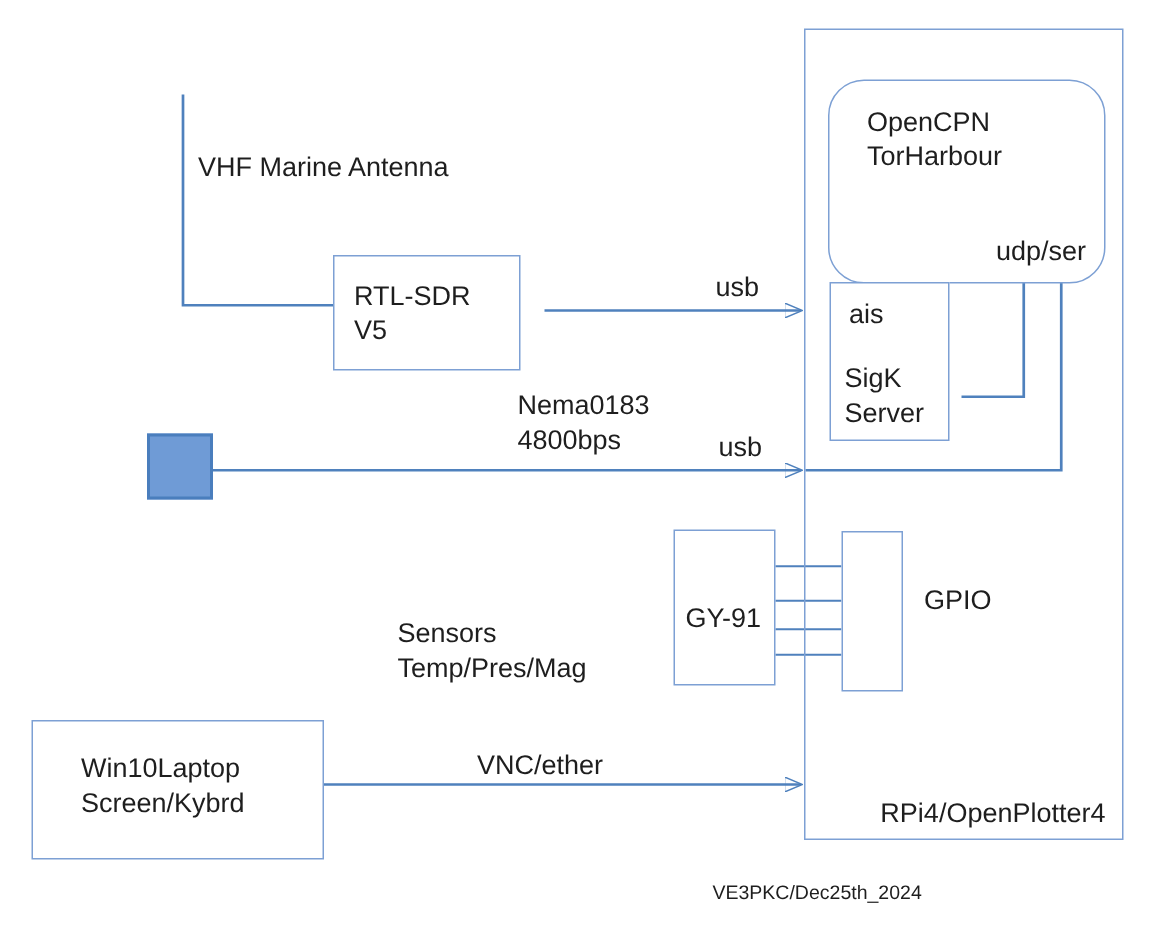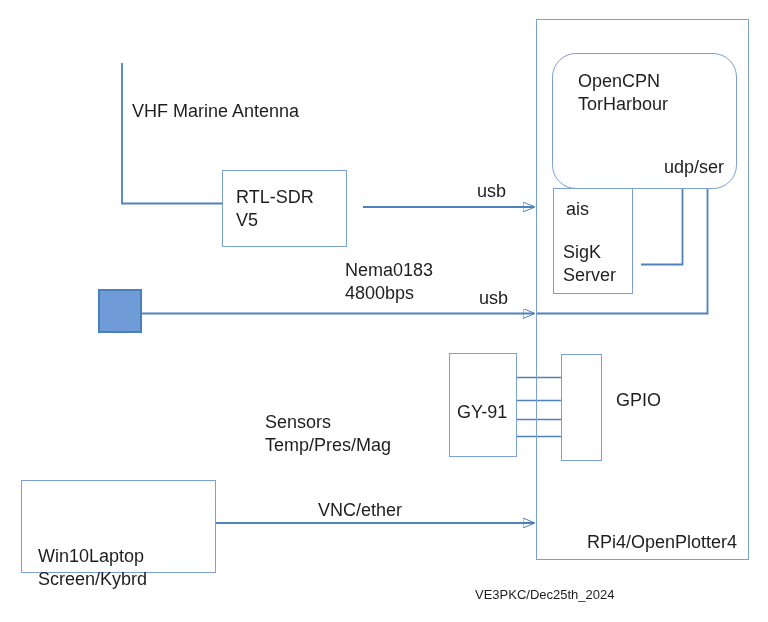--- a/index.html
+++ b/index.html
@@ -46,21 +46,21 @@
     border: 2px solid #4a7ebd;
     box-sizing: border-box;
   }
 
   #opencpn-title { left: 25px; top: 16px; }
   #udpser-label { right: 12px; bottom: 9px; }
   #ais-label { left: 12px; top: 9px; }
   #sigk-title { left: 9px; top: 52px; }
   #rtlsdr-title { left: 13px; top: 15px; }
   #gy91-title { left: 7px; top: 47px; }
-  #win10-title { left: 16px; top: 20px; margin-top: 44px; }
+  #win10-title { left: 32px; top: 20px; }
   #rpi-label { right: 11px; bottom: 5px; }
 
   #vhf-label { left: 132px; top: 100px; }
   #usb1-label { left: 477px; top: 180px; }
   #nema-label { left: 345px; top: 259px; }
   #usb2-label { left: 479px; top: 287px; }
   #gnss-label { left: 98px; top: 343px; }
   #sensors-label { left: 265px; top: 411px; }
   #gpio-label { left: 616px; top: 389px; }
   #vnc-label { left: 318px; top: 499px; }

